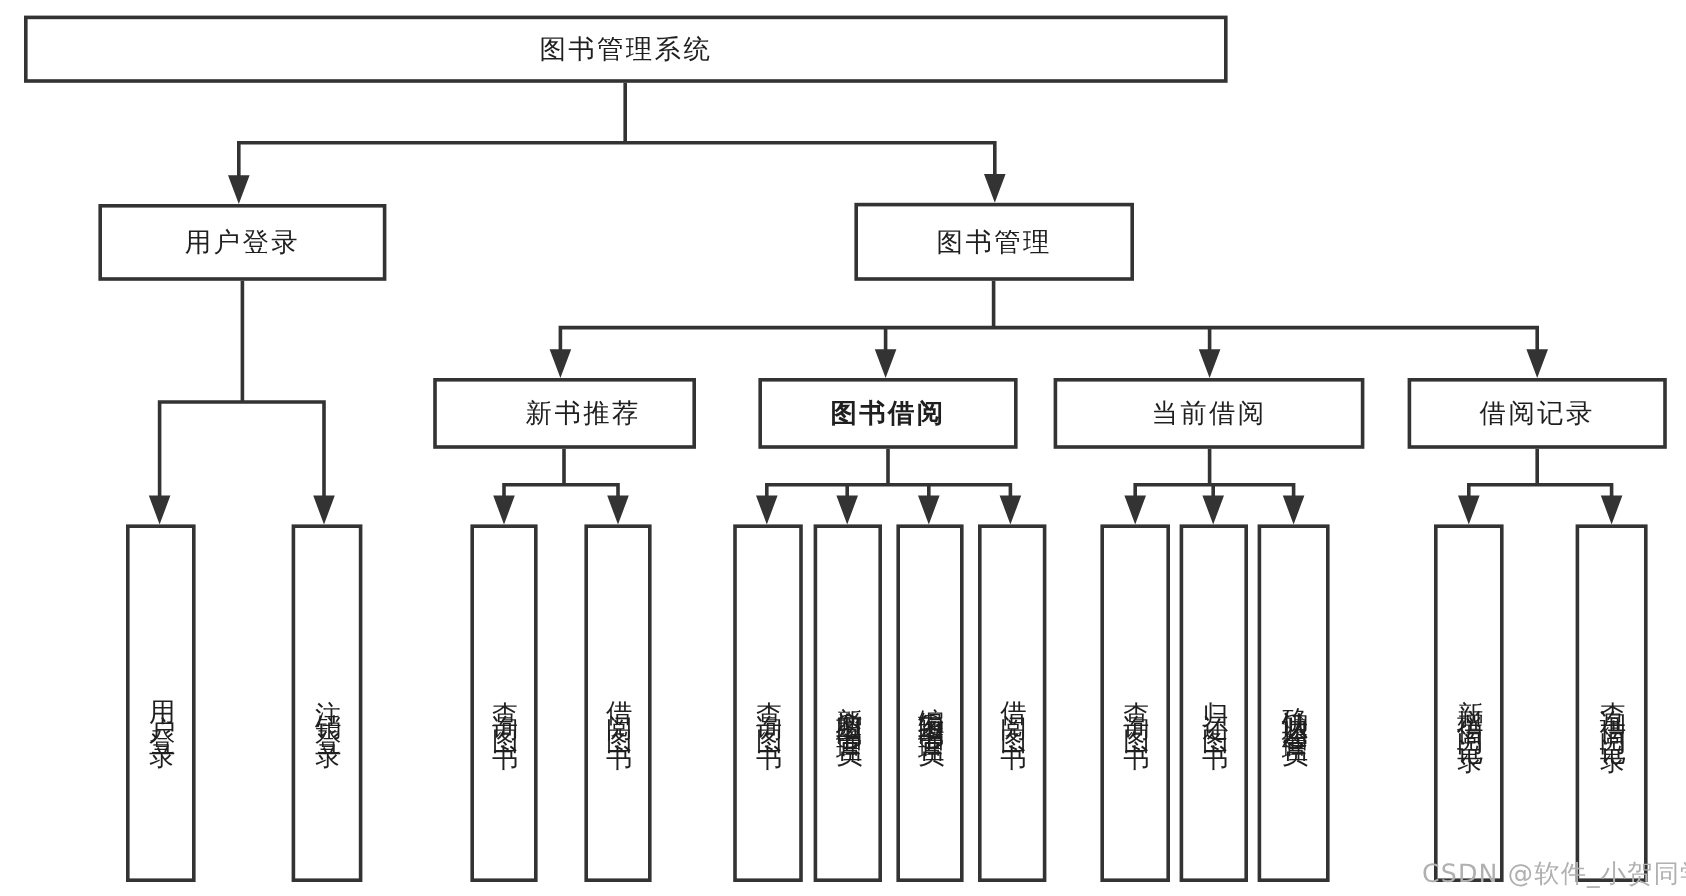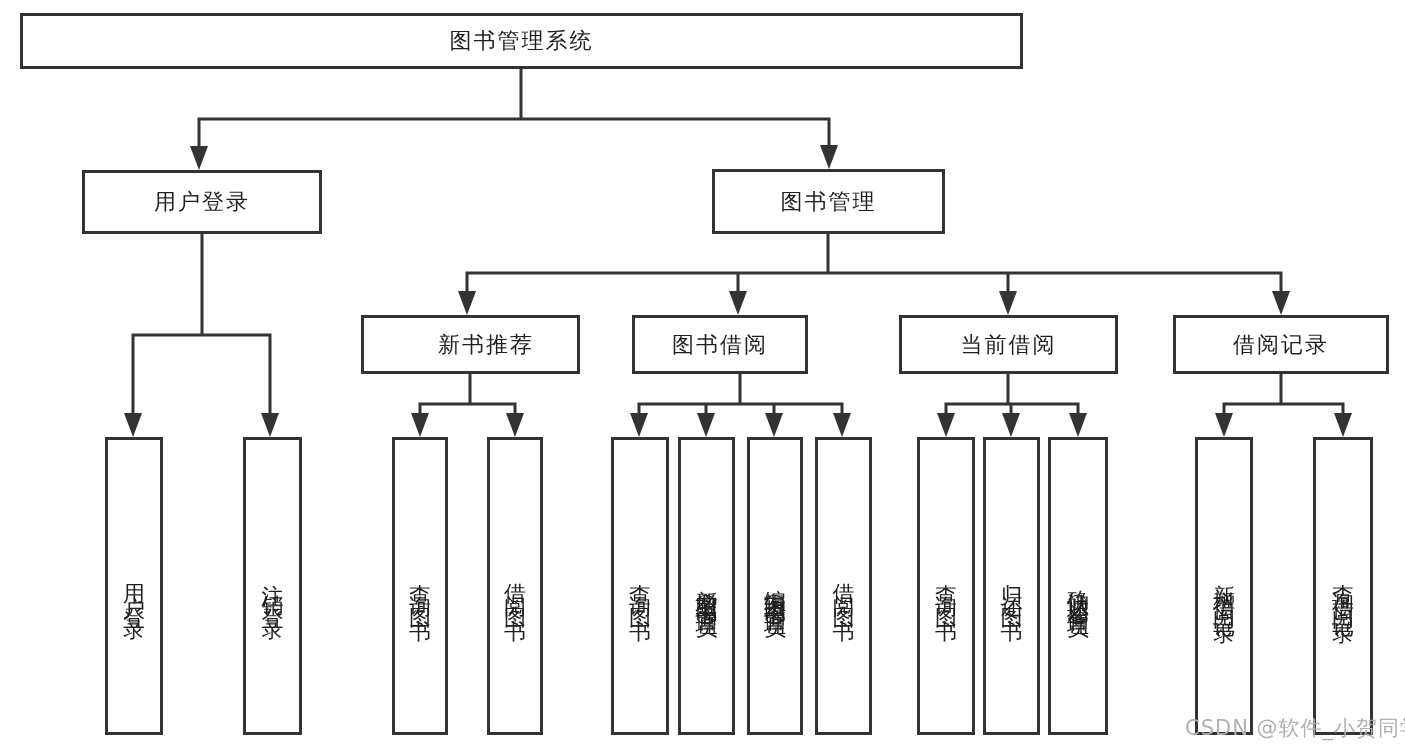--- a/index.html
+++ b/index.html
@@ -80,22 +80,22 @@
     <path class="wire" d="M1281 373 V405.5 M1222.5 404 H1344.5 M1224 404 V417 M1343 404 V417"></path>
     <path class="arrow" d="M1215 413 H1233 L1224 437 Z M1334 413 H1352 L1343 437 Z"></path>
   </svg>
 
   <div class="box" style="left:20px;top:13px;width:1003px;height:56px;">图书管理系统</div>
 
   <div class="box" style="left:82px;top:170px;width:240px;height:64px;">用户登录</div>
   <div class="box" style="left:712px;top:169px;width:233px;height:65px;">图书管理</div>
 
   <div class="box" style="left:361px;top:315px;width:219px;height:59px;padding-left:31px;">新书推荐</div>
-  <div class="box" style="left:632px;top:315px;width:176px;height:59px;">图书借阅</div>
-  <div class="box" style="left:899px;top:315px;width:219px;height:59px;">当前借阅</div>
+  <div class="box" style="left:632px;top:315px;width:216px;height:59px;font-weight:bold;">图书借阅</div>
+  <div class="box" style="left:878px;top:315px;width:259px;height:59px;">当前借阅</div>
   <div class="box" style="left:1173px;top:315px;width:216px;height:59px;">借阅记录</div>
 
   <div class="box vbox" style="left:105px;top:437px;width:58px;height:298px;">用户登录</div>
   <div class="box vbox" style="left:243px;top:437px;width:59px;height:298px;">注销登录</div>
 
   <div class="box vbox" style="left:392px;top:437px;width:56px;height:298px;">查询图书</div>
   <div class="box vbox" style="left:487px;top:437px;width:56px;height:298px;">借阅图书</div>
 
   <div class="box vbox" style="left:611px;top:437px;width:58px;height:298px;">查询图书</div>
   <div class="box vbox long" style="left:678px;top:437px;width:57px;height:298px;">新增图书（管理员）</div>

